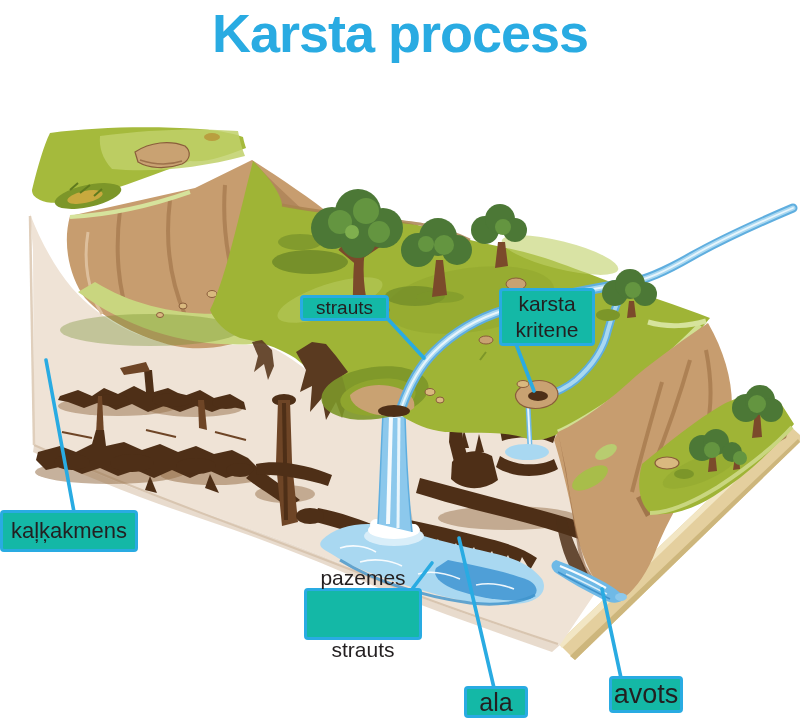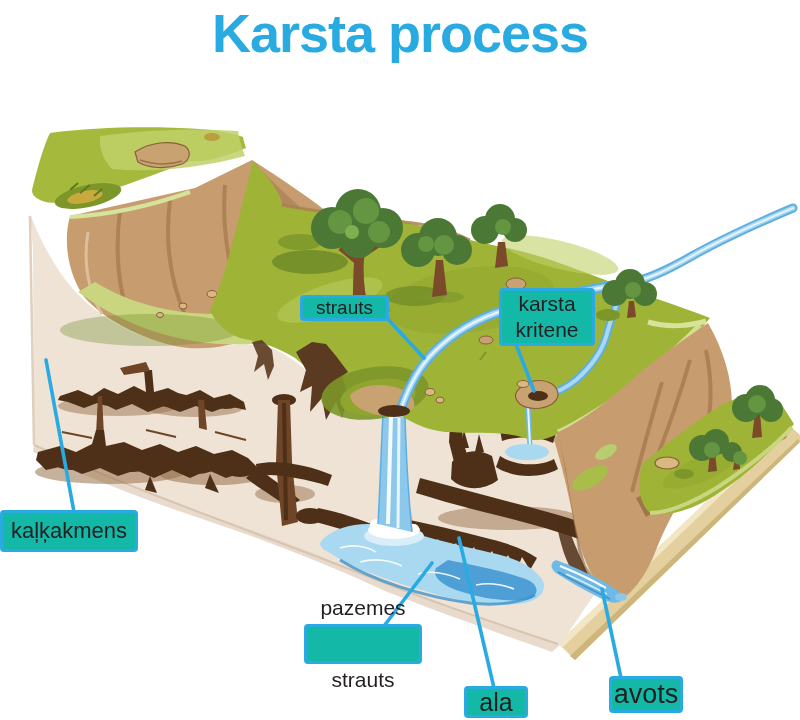--- a/index.html
+++ b/index.html
@@ -18,21 +18,21 @@
     position:absolute; box-sizing:border-box; background:#14b8a6;
     border:3px solid var(--accent); border-radius:4px;
     color:var(--label-text); display:flex; flex-direction:column;
     align-items:center; justify-content:center; text-align:center;
     line-height:1.22; z-index:5;
   }
   .lbl span { display:block; }
   #lbl-strauts          { left:300px; top:295px; width:89px;  height:26px; font-size:19px; }
   #lbl-karsta-kritene   { left:499px; top:288px; width:96px;  height:58px; font-size:21px; }
   #lbl-kalkakmens       { left:0px;   top:510px; width:138px; height:42px; font-size:22px; }
-  #lbl-pazemes-strauts  { left:304px; top:624px; width:118px; height:40px; font-size:21px;gap:46px; }
+  #lbl-pazemes-strauts  { left:304px; top:588px; width:118px; height:52px; font-size:21px;gap:46px; }
   #lbl-ala              { left:464px; top:686px; width:64px;  height:32px; font-size:25px; }
   #lbl-avots            { left:609px; top:676px; width:74px;  height:37px; font-size:27px; }
 </style>
 </head>
 <body>
 
 <div id="stage">
 
   <h1 id="title">Karsta process</h1>
 

